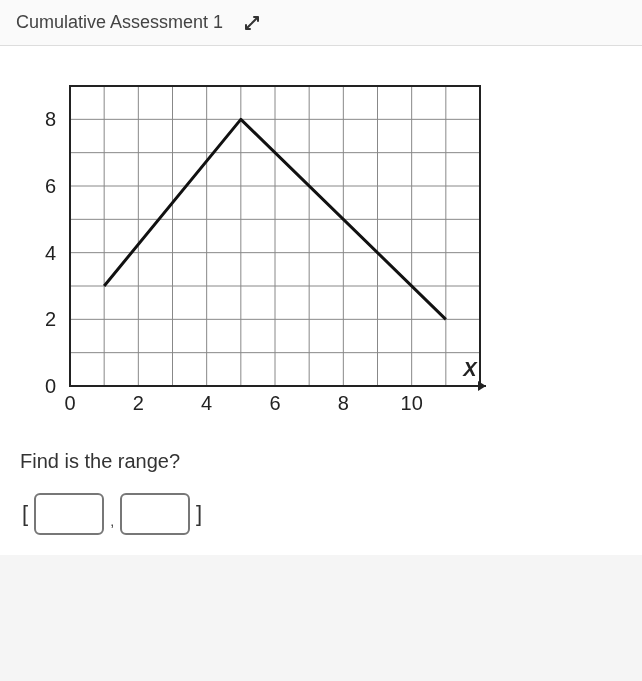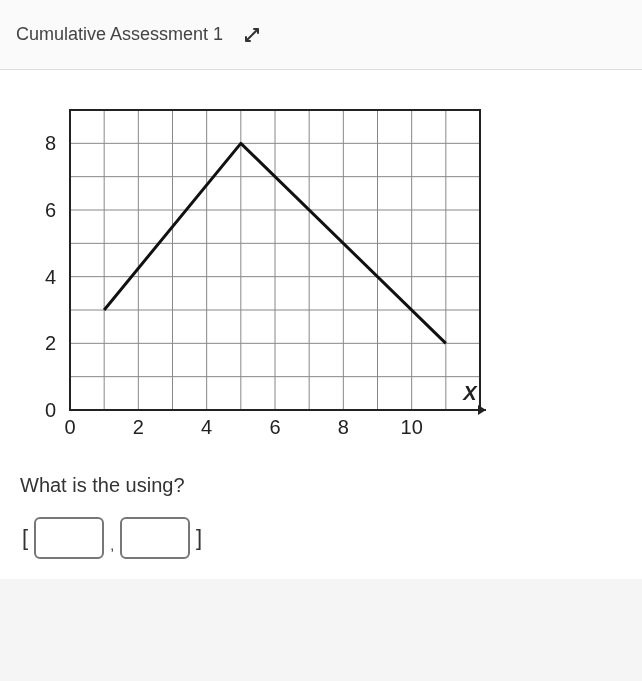--- a/index.html
+++ b/index.html
@@ -6,21 +6,21 @@
     body {
       font-family: Arial, sans-serif;
       background: #f5f5f5;
       width: 642px;
       height: 681px;
       color: #333;
     }
     .header {
       display: flex;
       align-items: center;
-      padding: 24px 16px;
+      padding: 12px 16px;
       background: #fafafa;
       border-bottom: 1px solid #ddd;
     }
     .header-title {
       font-size: 18px;
       color: #444;
       margin-right: 20px;
     }
     .expand-icon {
       width: 18px;
@@ -127,21 +127,21 @@
         <text x="36" y="193.66666666666669" text-anchor="end" font-size="20" fill="#222">4</text>
         <text x="36" y="127" text-anchor="end" font-size="20" fill="#222">6</text>
         <text x="36" y="60.33333333333337" text-anchor="end" font-size="20" fill="#222">8</text>
         <line x1="454" y1="320" x2="466" y2="320" stroke="#222" stroke-width="2"></line>
         <polygon points="466,320 458,315 458,325" fill="#222"></polygon>
         <text x="450" y="310" text-anchor="middle" font-size="20" font-style="italic" font-weight="bold" fill="#222">X</text>
         <path d="M84.16666666666666 220 L220.83333333333334 53.33333333333337 L425.8333333333333 253.33333333333334 " fill="none" stroke="#111" stroke-width="3" stroke-linejoin="round"></path>
       </svg>
   </div>
 
-  <p class="question">What is the using?</p>
+  <p class="question">Find is the range?</p>
 
   <div class="answer-row">
     <span class="bracket">[</span>
     <input class="answer-input" type="text" value="" style="">
     <span class="comma">,</span>
     <input class="answer-input" type="text" value="" style="">
     <span class="bracket">]</span>
   </div>
 </div>
 

